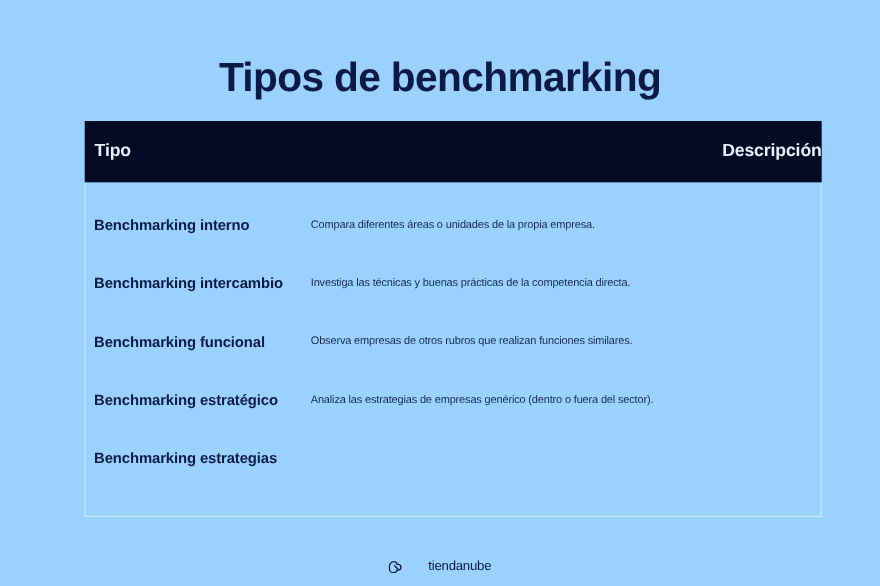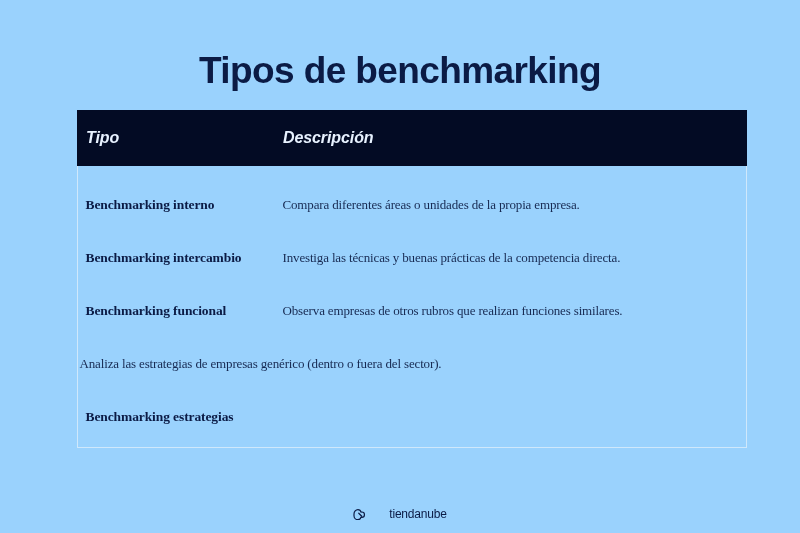--- a/index.html
+++ b/index.html
@@ -45,49 +45,48 @@
     top: 110px;
     width: 670px;
   }
 
   .table-head {
     background: #030b24;
     height: 56px;
     display: flex;
     align-items: center;
     box-sizing: border-box;
-    font-style: italic;
   }
   .th {
     font-size: 16px;
     font-weight: bold;
     color: #e8f2ff;
     letter-spacing: -0.1px;
     line-height: 20px;
   }
   .th.col-type {
     width: 203px;
     padding-left: 9px;
     box-sizing: border-box;
   }
   .th.col-desc {
     flex: 1;
     padding-left: 3px;
     box-sizing: border-box;
+    text-align: right;
   }
 
   .table-body {
     border-left: 1.5px solid #cfe8fb;
     border-right: 1.5px solid #cfe8fb;
     border-bottom: 1.5px solid #cfe8fb;
     background: #9ad2fd;
     padding-top: 12px;
-    padding-bottom: 4px;
+    padding-bottom: 26px;
     box-sizing: border-box;
-    font-family: Liberation Serif, serif;
   }
 
   .row {
     display: flex;
     align-items: center;
     min-height: 53px;
     box-sizing: border-box;
   }
 
   .cell-type {
@@ -98,35 +97,35 @@
     font-weight: bold;
     color: #0b1b45;
     letter-spacing: -0.1px;
     line-height: 18px;
   }
   .cell-desc {
     flex: 1;
     padding-left: 1.5px;
     padding-right: 10px;
     box-sizing: border-box;
-    font-size: 13px;
+    font-size: 10px;
     font-weight: normal;
     color: #172a52;
     letter-spacing: -0.15px;
     line-height: 19px;
   }
 
   
   .footer {
     position: absolute;
     left: 0;
     bottom: 12px;
     width: 800px;
     display: flex;
-    align-items: flex-start;
+    align-items: flex-end;
     justify-content: center;
     gap: 21px;
   }
   .logo-mark {
     display: block;
     width: 15px;
     height: 12px;
   }
   .logo-text {
     font-size: 12px;
@@ -162,20 +161,21 @@
         <div class="cell-desc">Investiga las técnicas y buenas prácticas de la competencia directa.</div>
       </div>
 
       <div class="row">
         <div class="cell-type">Benchmarking funcional</div>
         <div class="cell-desc">Observa empresas de otros rubros que realizan funciones similares.</div>
       </div>
 
 
       <div class="row">
+        <div class="cell-type">Benchmarking estratégico</div>
         <div class="cell-desc">Analiza las estrategias de empresas genérico (dentro o fuera del sector).</div>
       </div>
 
       <div class="row">
         <div class="cell-type">Benchmarking estrategias</div>
       </div>
 
     </div>
   </div>
 

